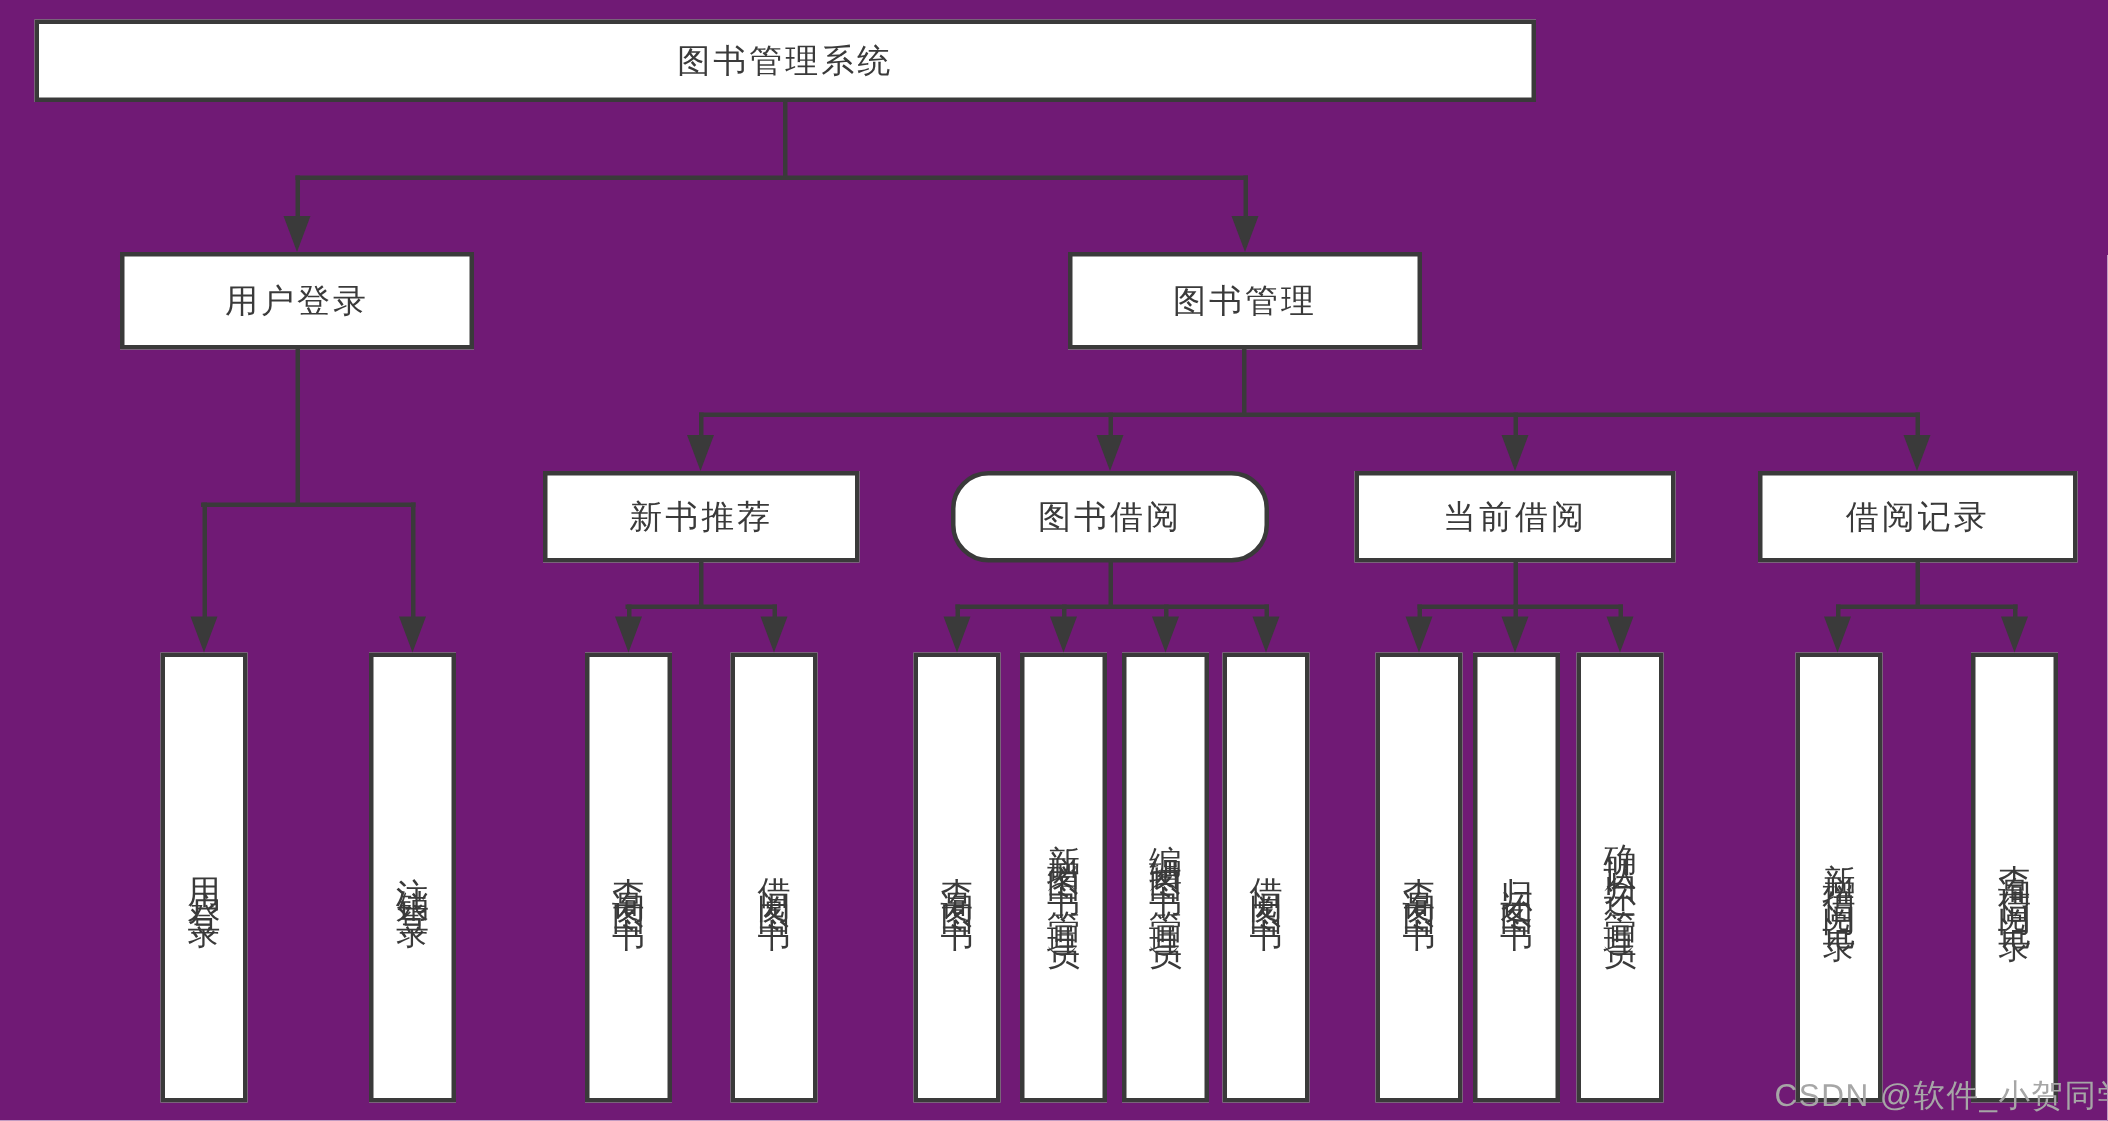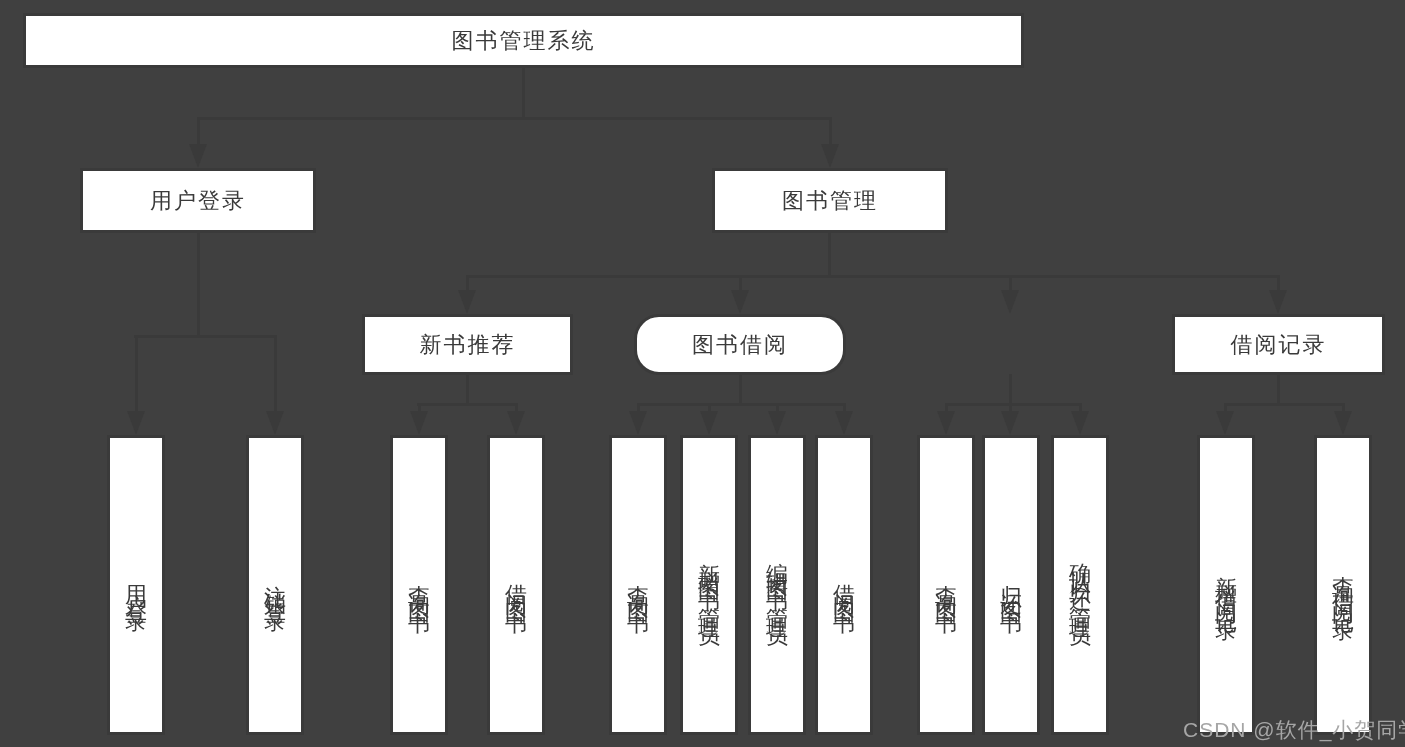--- a/index.html
+++ b/index.html
@@ -5,21 +5,21 @@
   :root{
     --line:#3a3a3a;
     --text:#3a3a3a;
   }
   html,body{margin:0;padding:0;background:#ffffff;}
   body{
     width:1405px;height:747px;position:relative;overflow:hidden;
     font-family:"Liberation Sans","DejaVu Sans",sans-serif;
     color:var(--text);
   }
-  .canvas{position:absolute;inset:0;background:#404040;}
+  .canvas{position:absolute;inset:0;background:#701a75;}
 
   
   .hnode{
     position:absolute;box-sizing:border-box;
     border:3px solid var(--line);background:#ffffff;
     display:flex;align-items:center;justify-content:center;
     font-size:22px;letter-spacing:2px;white-space:nowrap;
   }
   
   .vnode{
@@ -60,20 +60,23 @@
   </div>
   <div class="hnode" style="left:362px;top:314px;width:211px;height:61px;">
     <span>新书推荐</span>
   </div>
 
   <div class="hnode" style="left:712px;top:168px;width:236px;height:65px;">
     <span>图书管理</span>
   </div>
   <div class="hnode" style="left:634px;top:314px;width:212px;height:61px;border-radius:25px;">
     <span>图书借阅</span>
+  </div>
+  <div class="hnode" style="left:903px;top:314px;width:214px;height:61px;">
+    <span>当前借阅</span>
   </div>
   <div class="hnode" style="left:1172px;top:314px;width:213px;height:61px;">
     <span>借阅记录</span>
   </div>
 
   <div class="vnode" style="left:107px;top:435px;width:58px;height:300px;">
     <span>用户登录</span>
   </div>
   <div class="vnode" style="left:246px;top:435px;width:58px;height:300px;">
     <span>注销登录</span>

